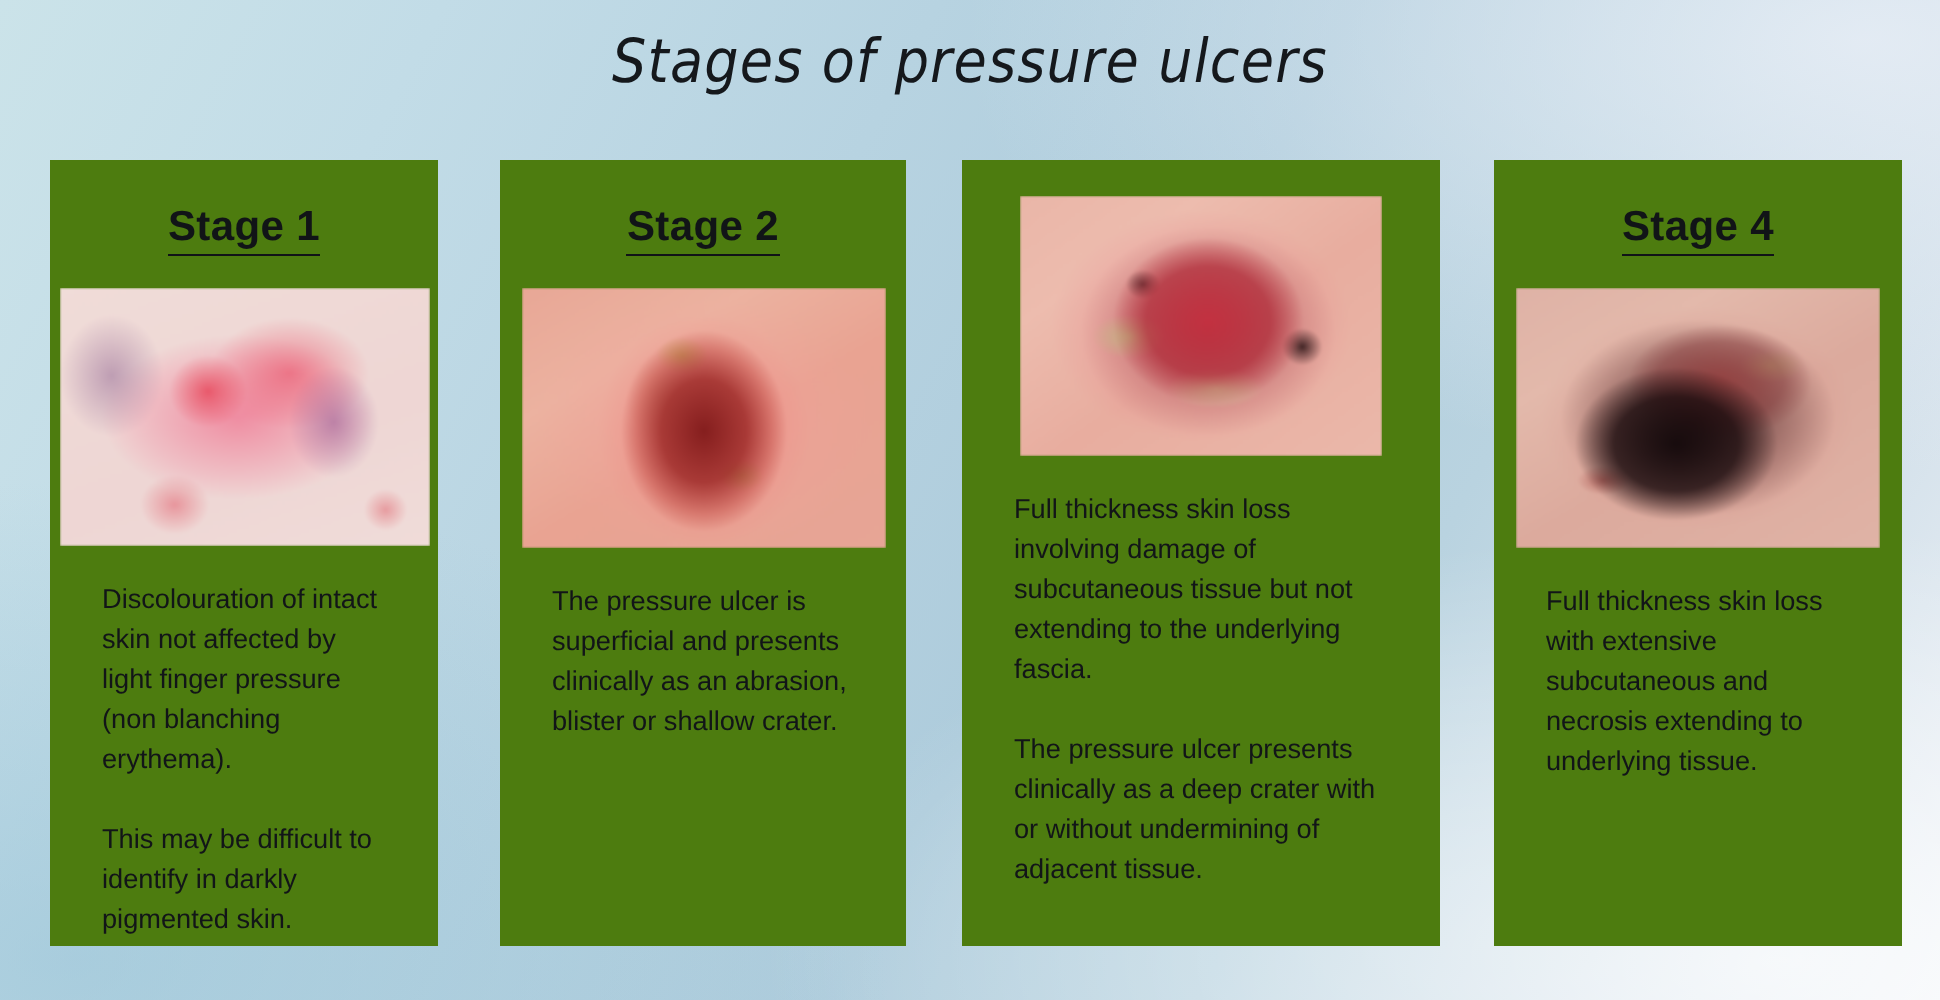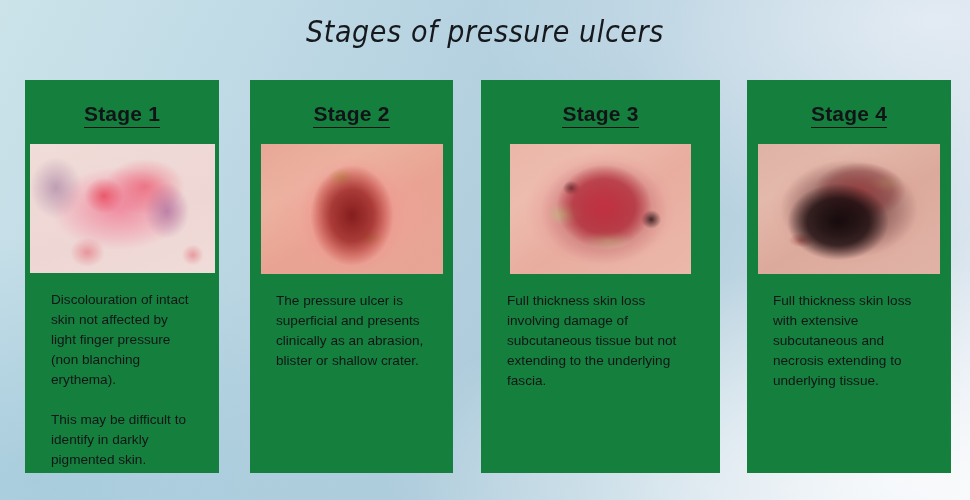--- a/index.html
+++ b/index.html
@@ -53,21 +53,21 @@
     color: #15181c;
     transform: scaleY(1.12);
     transform-origin: top center;
   }
 
   
   .card {
     position: absolute;
     top: 80px;
     height: 393px;
-    background: #15803d;
+    background: #4d7c0f;
     box-sizing: border-box;
     padding: 0;
     overflow: hidden;
   }
   #card-0 { left: 25px;  width: 194px; }
   #card-1 { left: 250px; width: 203px; }
   #card-2 { left: 481px; width: 239px; }
   #card-3 { left: 747px; width: 204px; }
 
   .card-header {
@@ -192,28 +192,26 @@
   </div>
   <div class="photo" id="photo-1">
     <div class="skin"></div>
   </div>
   <div class="card-body">
     <p>The pressure ulcer is superficial and presents clinically as an abrasion, blister or shallow crater.</p>
   </div>
 </div>
 
 <div class="card" id="card-2">
-  <div class="card-header">
-    <span>Stage 3</span>
-  </div>
   <div class="photo" id="photo-2">
     <div class="skin"></div>
   </div>
   <div class="card-body">
     <p>Full thickness skin loss involving damage of subcutaneous tissue but not extending to the underlying fascia.</p>
+    <p>The pressure ulcer presents clinically as a deep crater with or without undermining of adjacent tissue.</p>
   </div>
 </div>
 
 <div class="card" id="card-3">
   <div class="card-header">
     <span>Stage 4</span>
   </div>
   <div class="photo" id="photo-3">
     <div class="skin"></div>
   </div>

